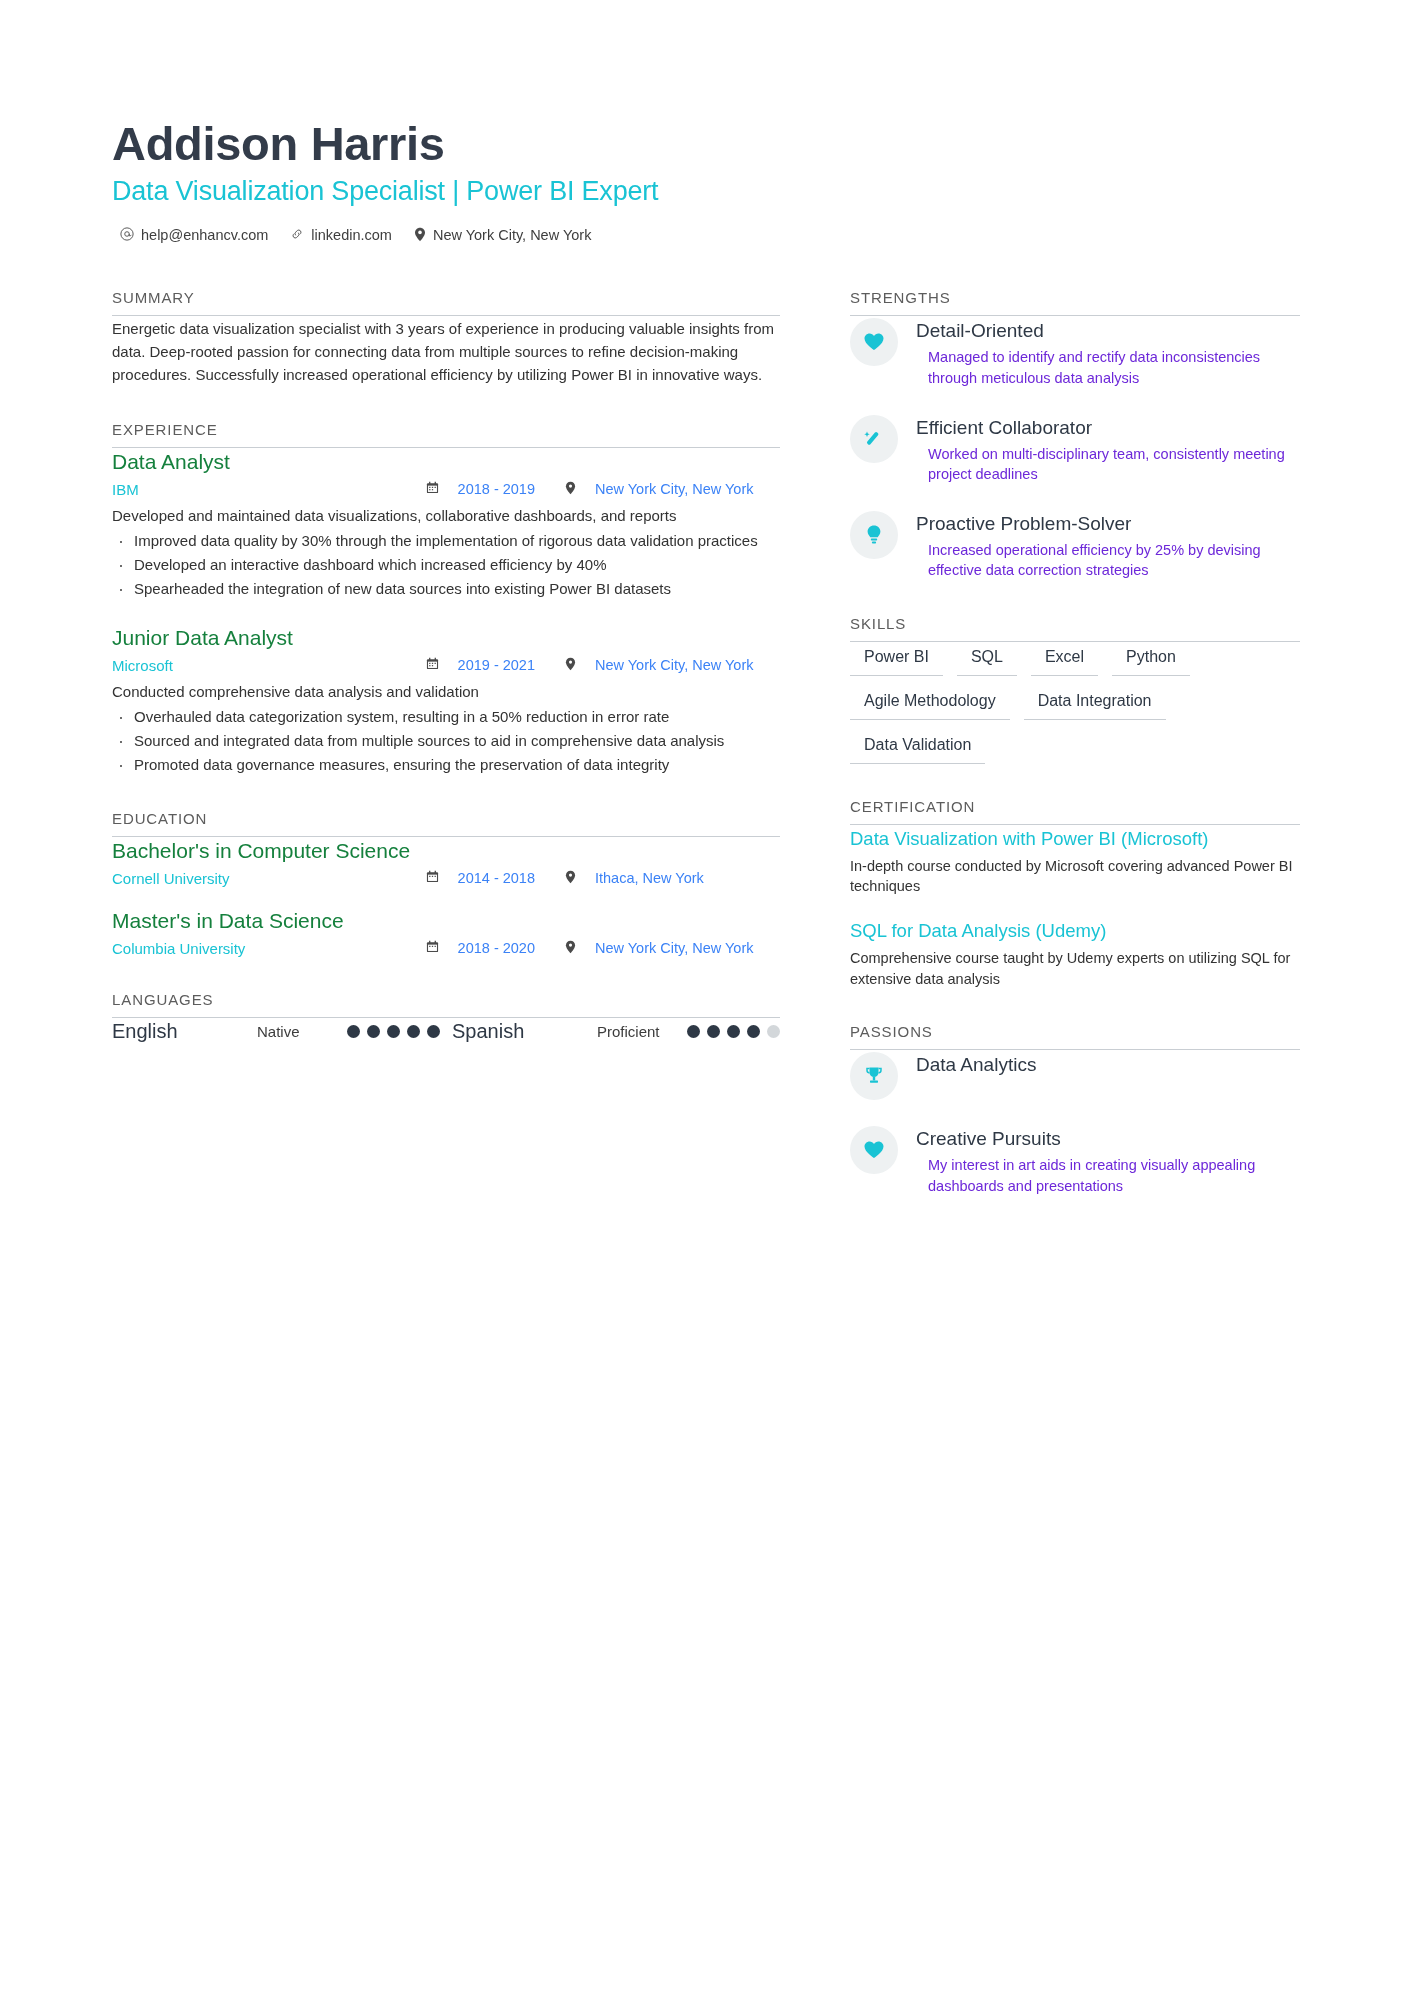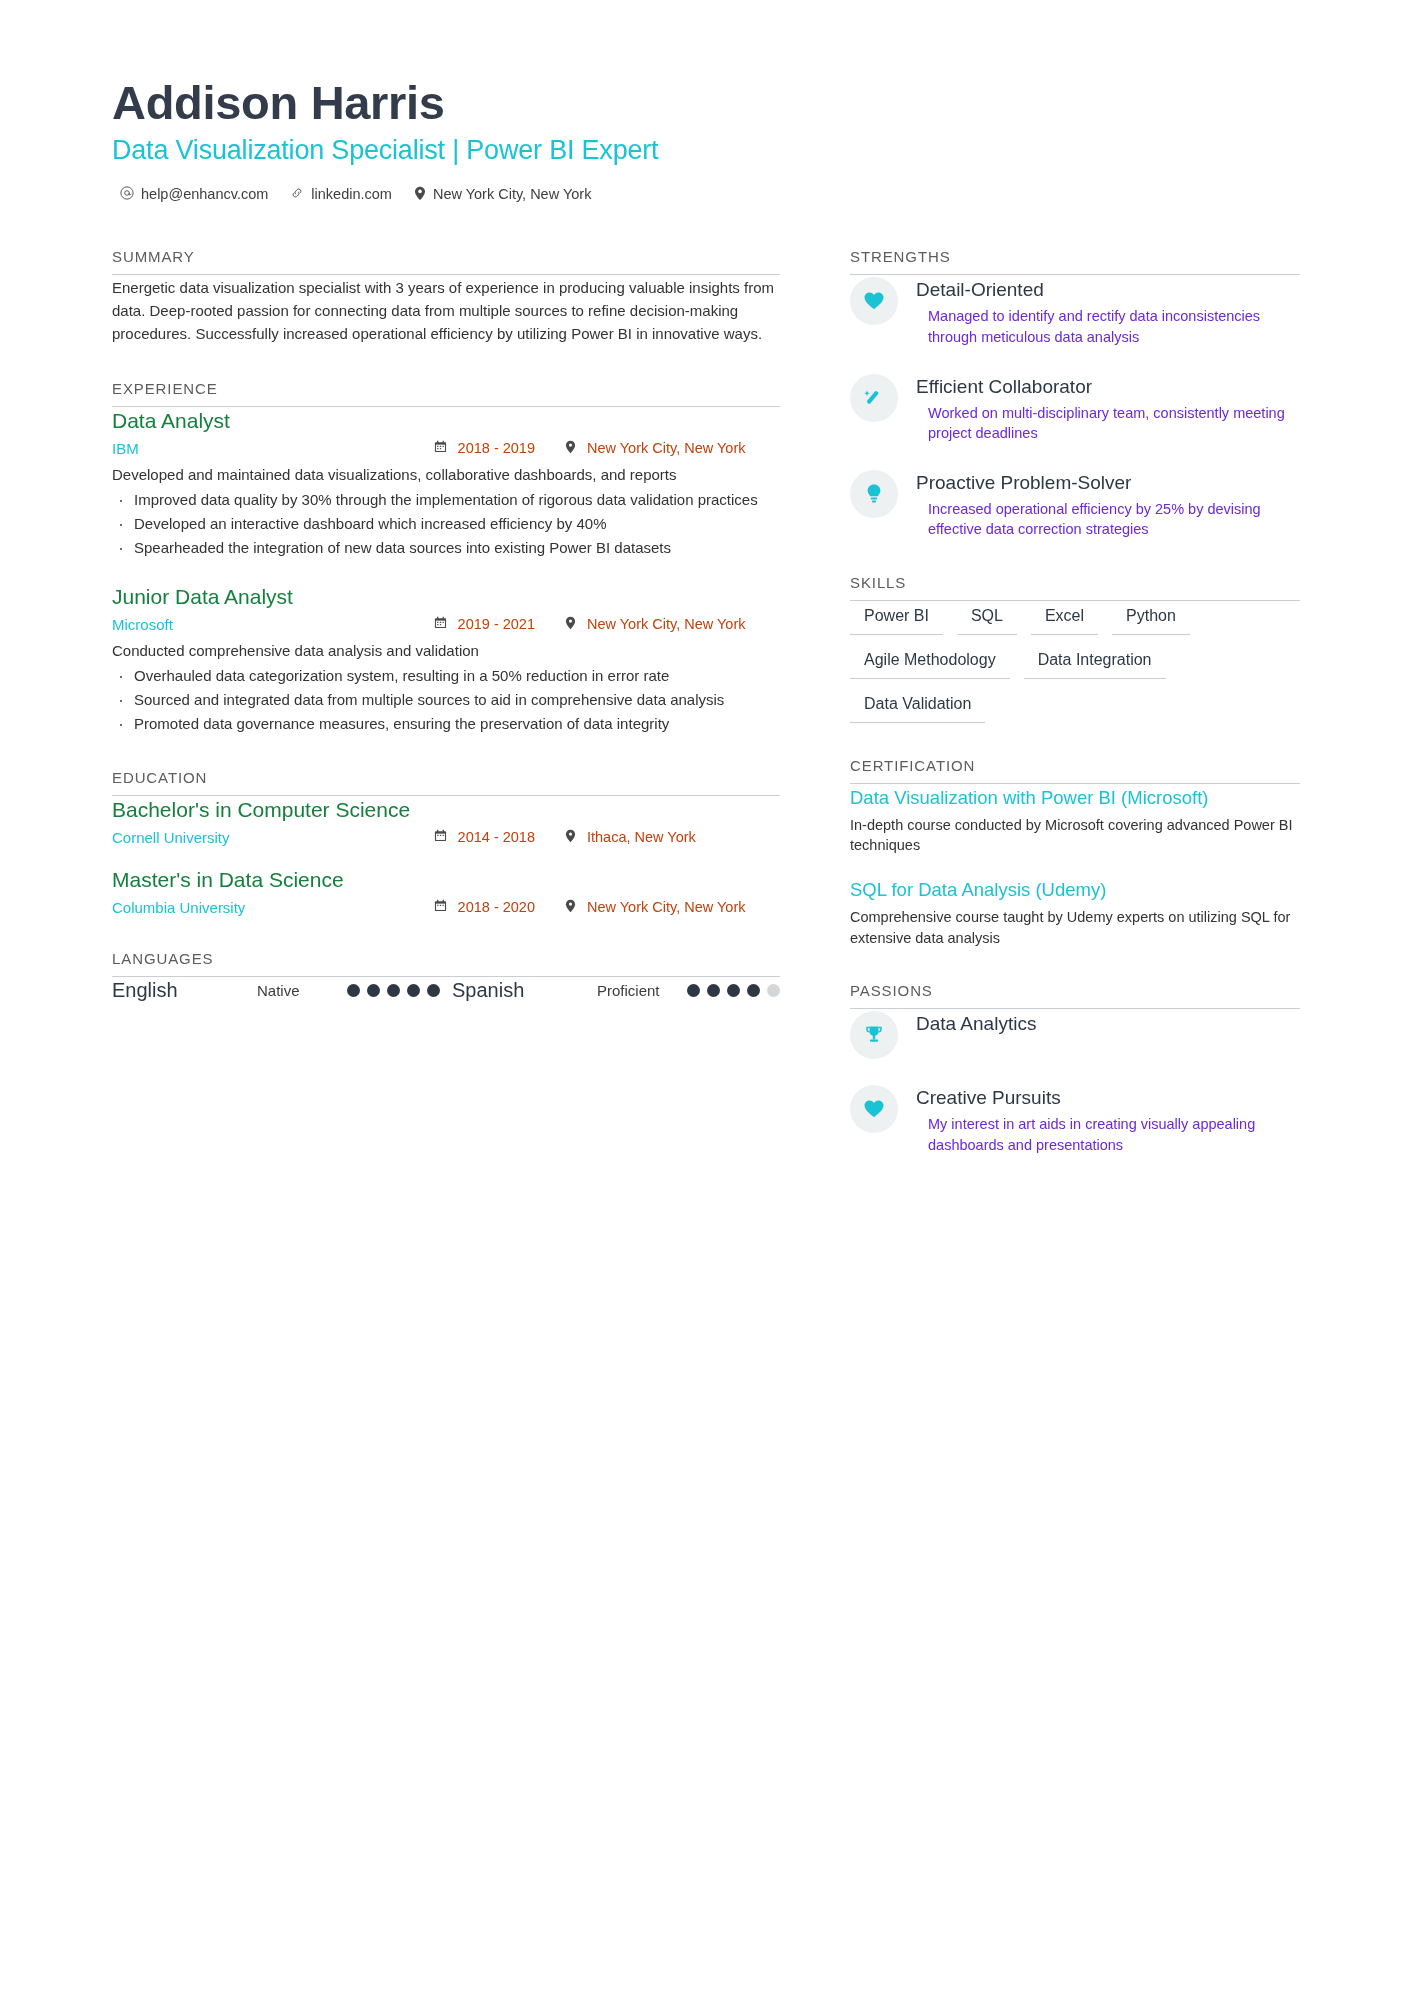--- a/index.html
+++ b/index.html
@@ -5,21 +5,21 @@
   * { box-sizing: border-box; margin: 0; padding: 0; }
   body {
     width: 1410px;
     background: #ffffff;
     font-family: "Liberation Sans", sans-serif;
     color: #2b2b2b;
   }
   .page {
     width: 1410px;
     min-height: 1995px;
-    padding: 78px 110px 60px 112px;
+    padding: 119px 110px 60px 112px;
     background: #fff;
   }
 
   
   .name {
     font-size: 47px;
     font-weight: bold;
     color: #333c4a;
     letter-spacing: -0.3px;
     line-height: 1.05;
@@ -80,22 +80,22 @@
   .entry-meta {
     display: flex;
     align-items: center;
     font-size: 15px;
     margin-bottom: 7px;
   }
   .entry-org { color: #19c3d4; flex: none; }
   .meta-date, .meta-loc {
     display: flex;
     align-items: center;
-    gap: 11px;
-    color: #c2410c;
+    gap: 19px;
+    color: #3b82f6;
     font-size: 14.5px;
   }
   .meta-date { margin-left: auto; }
   .meta-loc { width: 215px; margin-left: 30px; }
   .entry-desc { font-size: 15px; line-height: 1.45; color: #333; margin-bottom: 4px; }
   ul.bullets { list-style: none; margin-top: 2px; }
   ul.bullets li {
     position: relative;
     padding-left: 22px;
     font-size: 15px;

